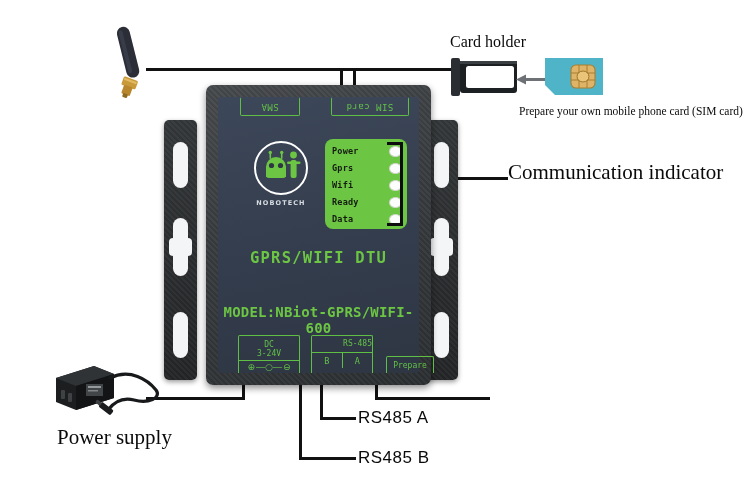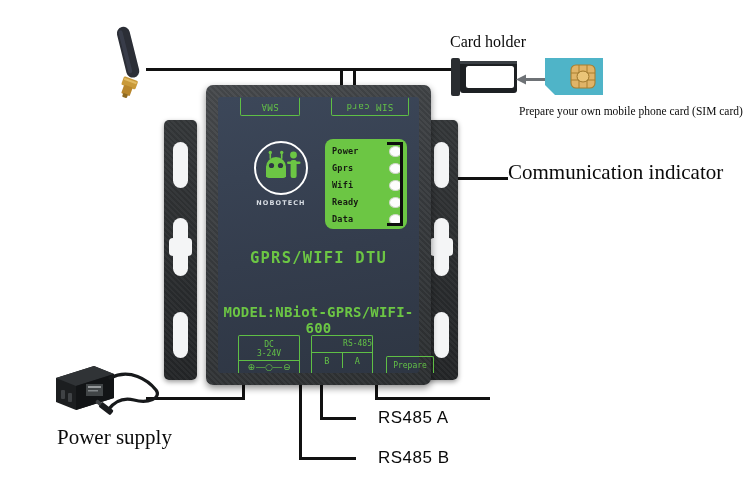--- a/index.html
+++ b/index.html
@@ -215,21 +215,21 @@
     white-space: nowrap;
   }
   #lbl-antenna       { left: 88px;  top: 100px; font-size: 21px; }
   #lbl-card-holder   { left: 450px; top: 33px;  font-size: 16px; }
   #lbl-sim-note      { left: 519px; top: 105px; font-size: 11.5px; }
   #lbl-comm          { left: 508px; top: 160px; font-size: 21px; text-align: right; }
   #lbl-mode          { left: 490px; top: 383px; font-size: 21px; }
   #lbl-power         { left: 57px;  top: 425px; font-size: 21px; }
   .callout.sans {
     font-family: "Liberation Sans", sans-serif;
-    font-size: 17px; letter-spacing: .5px; margin-left: 20px;
+    font-size: 17px; letter-spacing: .5px;
   }
   #lbl-485a { left: 358px; top: 408px; }
   #lbl-485b { left: 358px; top: 448px; }
 </style>
 </head>
 <body>
 
 <div class="stage">
 
   <div class="line h" style="left:146px; top:68px; width:210px;"></div>

